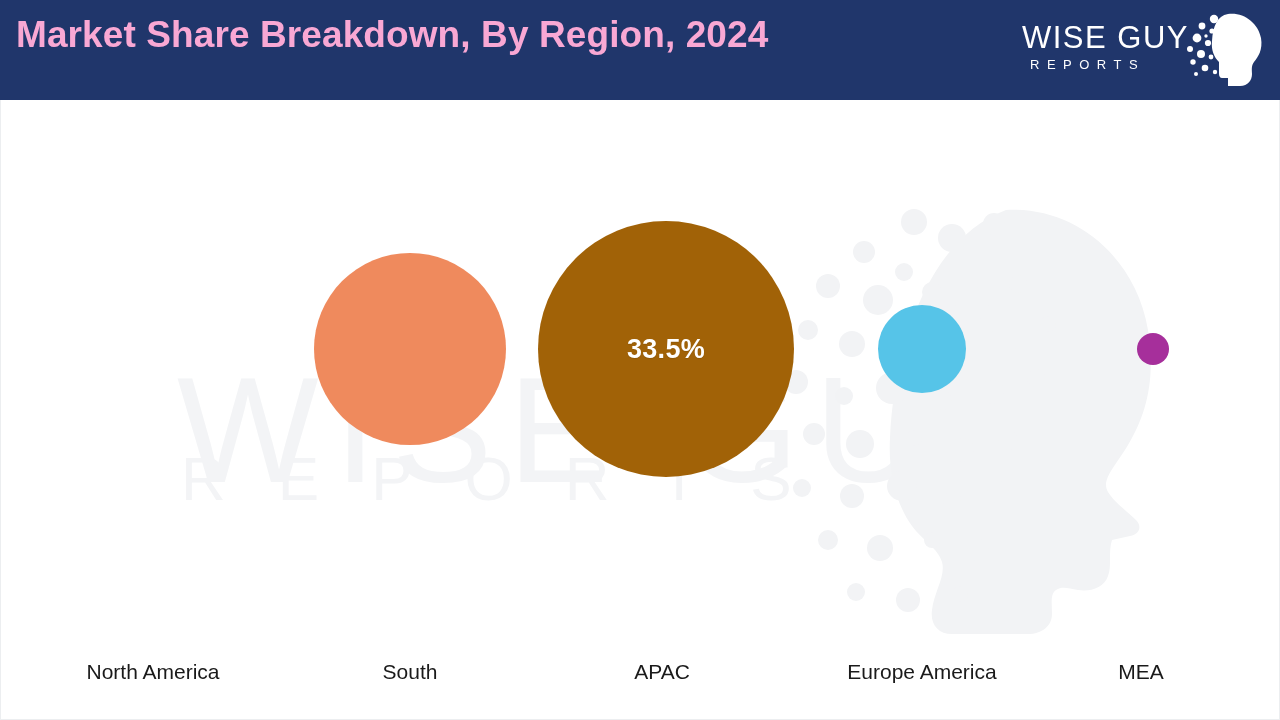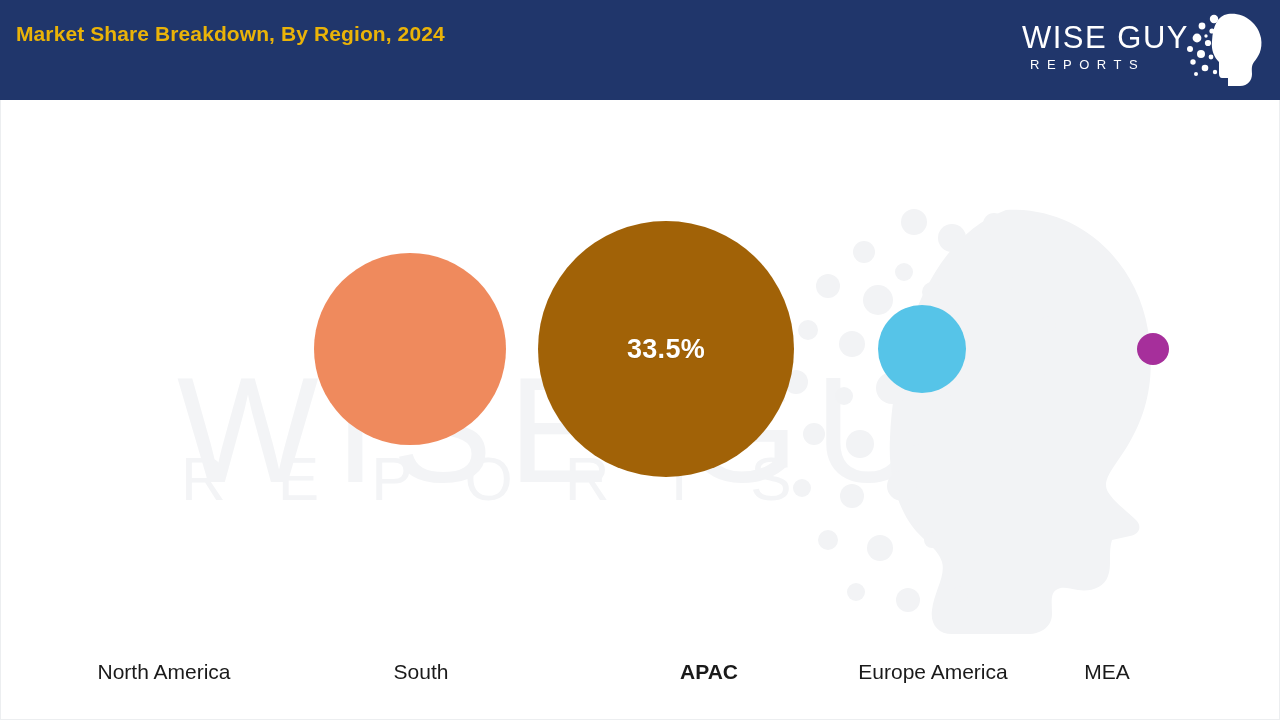--- a/index.html
+++ b/index.html
@@ -26,26 +26,25 @@
     top: 0;
     width: 1280px;
     height: 100px;
     background: #20366b;
     box-sizing: border-box;
   }
   #header-title {
     position: absolute;
     left: 16px;
     top: 14px;
-    font-size: 21px;
+    font-size: 37px;
     font-weight: bold;
-    color: #eab308;
+    color: #f9a8d4;
     letter-spacing: 0.1px;
     white-space: nowrap;
-    margin-top: 8px;
   }
 
   
   #logo {
     position: absolute;
     right: 14px;
     top: 8px;
     width: 250px;
     height: 84px;
   }
@@ -157,21 +156,20 @@
     text-shadow: 0 1px 1px rgba(0,0,0,0.10);
   }
 
   
   #axis {
     position: absolute;
     left: 0;
     top: 560px;
     width: 1208px;
     height: 60px;
-    margin-left: 11px;
   }
   .axis-label {
     position: absolute;
     top: 0;
     font-size: 21px;
     color: #1a1a1a;
     text-align: center;
     white-space: nowrap;
     transform: translateX(-50%);
   }
@@ -272,19 +270,19 @@
         <span class="bubble-label"></span>
       </div>
       <div class="bubble" style="width: 32px; height: 32px; left: 1136px; top: 233px; background: rgb(166, 47, 155);">
         <span class="bubble-label"></span>
       </div>
     </div>
 
     <div id="axis">
       <div class="axis-label" style="left: 152px;">North America</div>
       <div class="axis-label" style="left: 409px;">South</div>
-      <div class="axis-label" style="left: 697px; font-weight: bold;">APAC</div>
+      <div class="axis-label" style="left: 661px;">APAC</div>
       <div class="axis-label" style="left: 921px;">Europe America</div>
-      <div class="axis-label" style="left: 1095px; text-align: right;">MEA</div>
+      <div class="axis-label" style="left: 1140px; text-align: right;">MEA</div>
     </div>
 
   </div>
 </div>
 
 </body></html>

